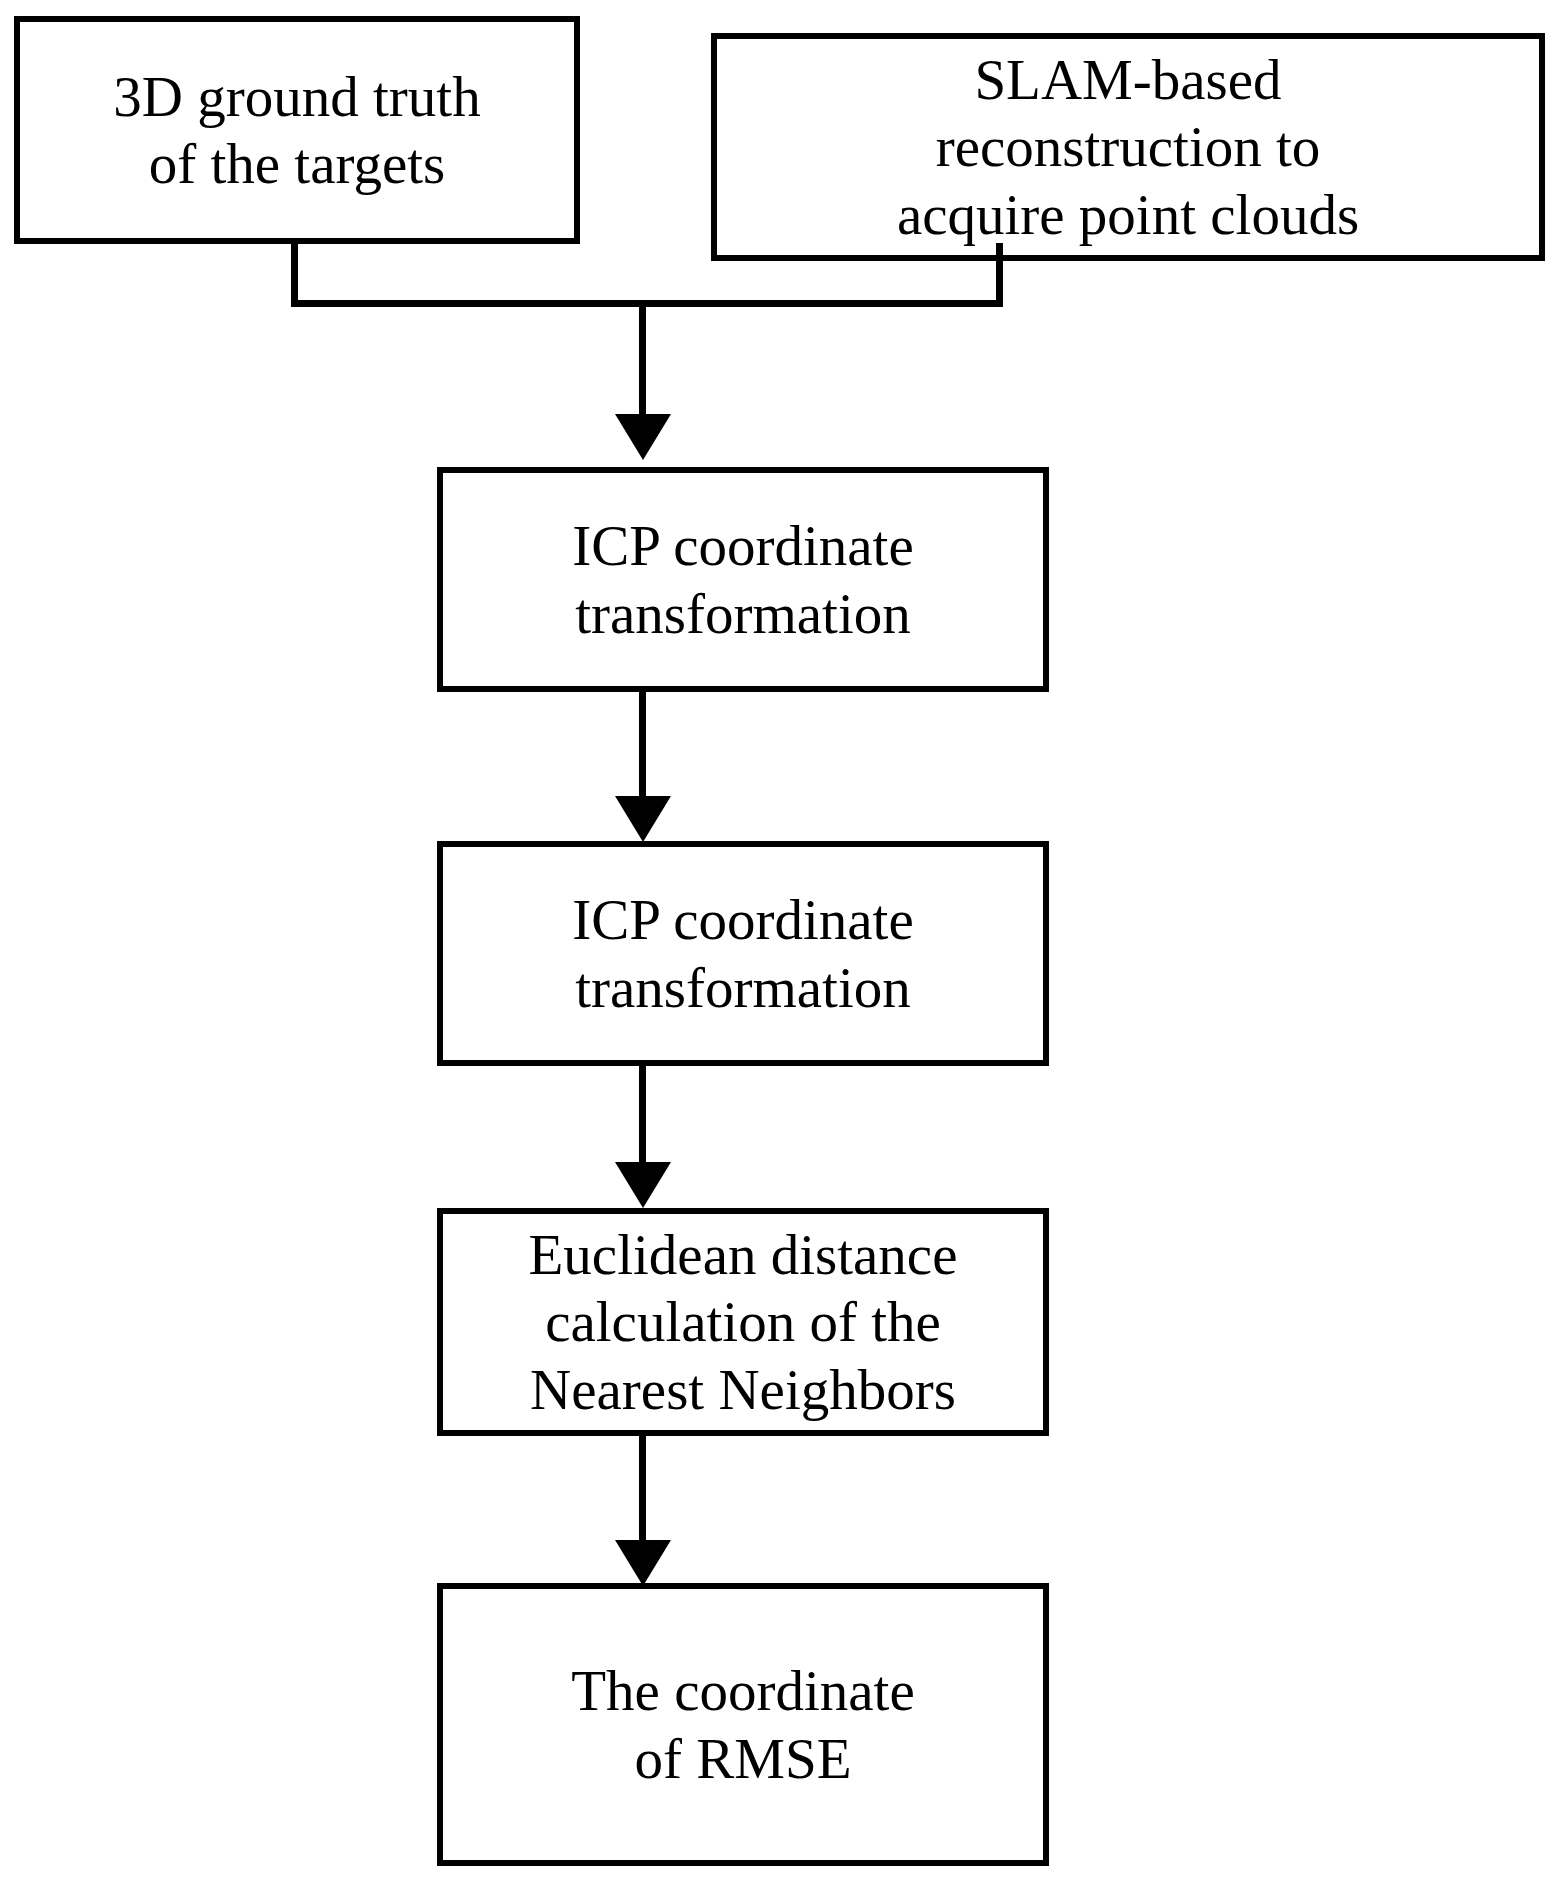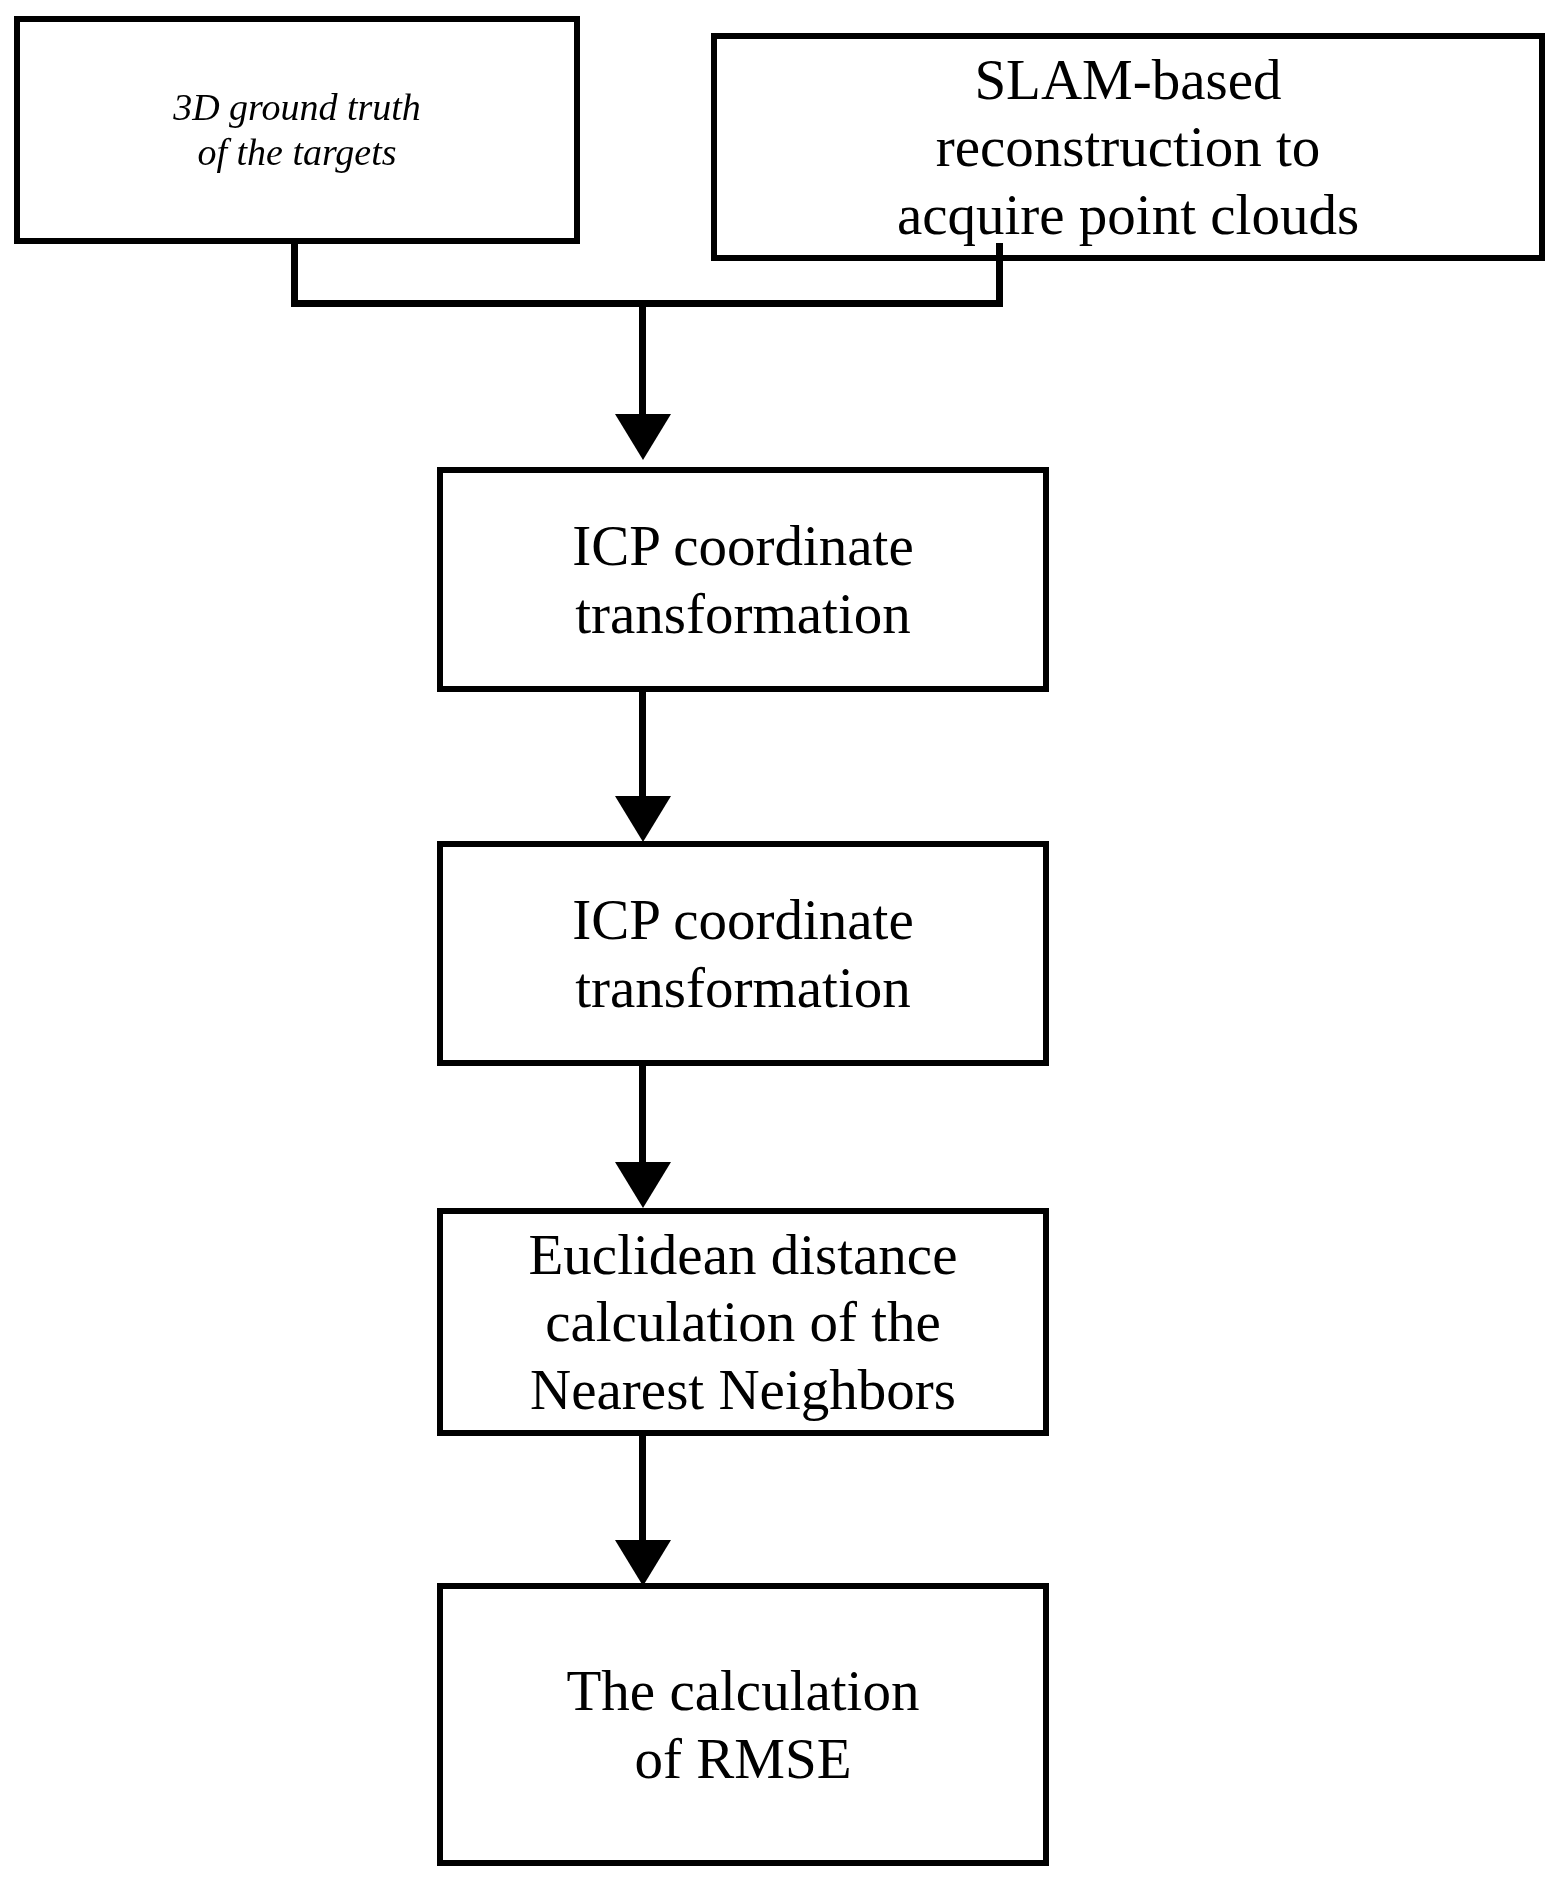--- a/index.html
+++ b/index.html
@@ -35,21 +35,21 @@
     color: #000000;
   }
   .node.left-text .label {
     text-align: center;
   }
 
   
   #node-ground-truth {
     left: 14px;  top: 16px;  width: 566px;  height: 228px;
   }
-  #node-ground-truth .label { font-size: 38px; font-style: italic; }
+  #node-ground-truth .label { font-size: 57px; }
 
   #node-slam {
     left: 711px; top: 16px;  width: 834px;  height: 228px; margin-top: 17px;
   }
   #node-slam .label { font-size: 57px; }
 
   #node-icp-1 {
     left: 437px; top: 467px; width: 612px; height: 225px;
   }
   #node-icp-1 .label { font-size: 57px; }
@@ -134,21 +134,21 @@
 transformation</span>
   </div>
 
   <div class="node" id="node-euclidean">
     <span class="label">Euclidean distance
 calculation of the
 Nearest Neighbors</span>
   </div>
 
   <div class="node" id="node-rmse">
-    <span class="label">The calculation
+    <span class="label">The coordinate
 of RMSE</span>
   </div>
 
   <div class="seg-v" id="merge-stub-left"></div>
   <div class="seg-v" id="merge-stub-right"></div>
   <div class="seg-h" id="merge-bar"></div>
   <div class="seg-v" id="merge-down"></div>
   <div class="arrowhead" id="merge-arrow"></div>
 
   <div class="seg-v" id="link1-v"></div>

